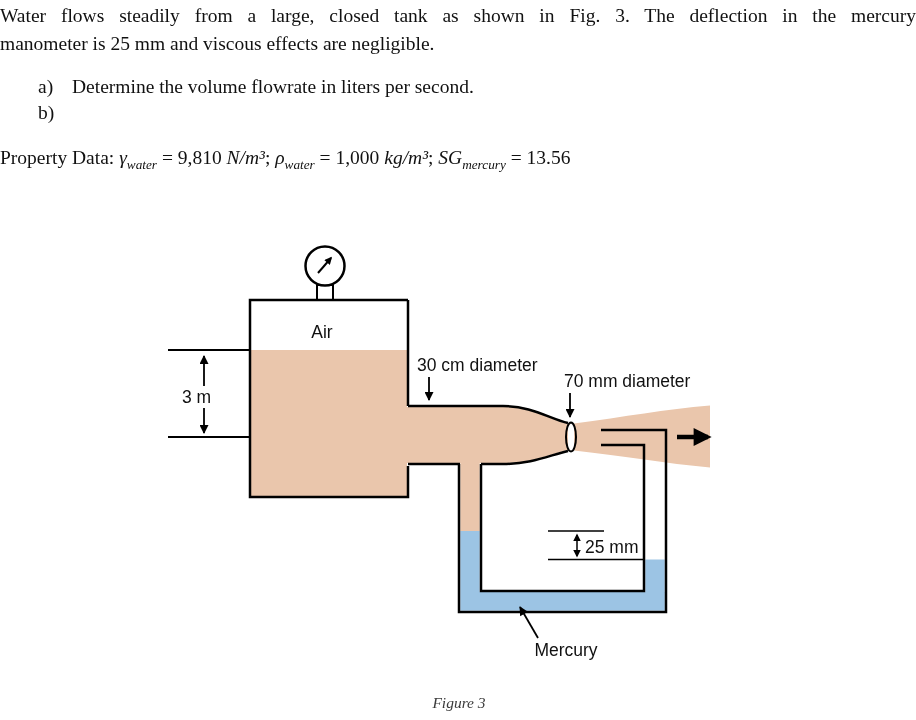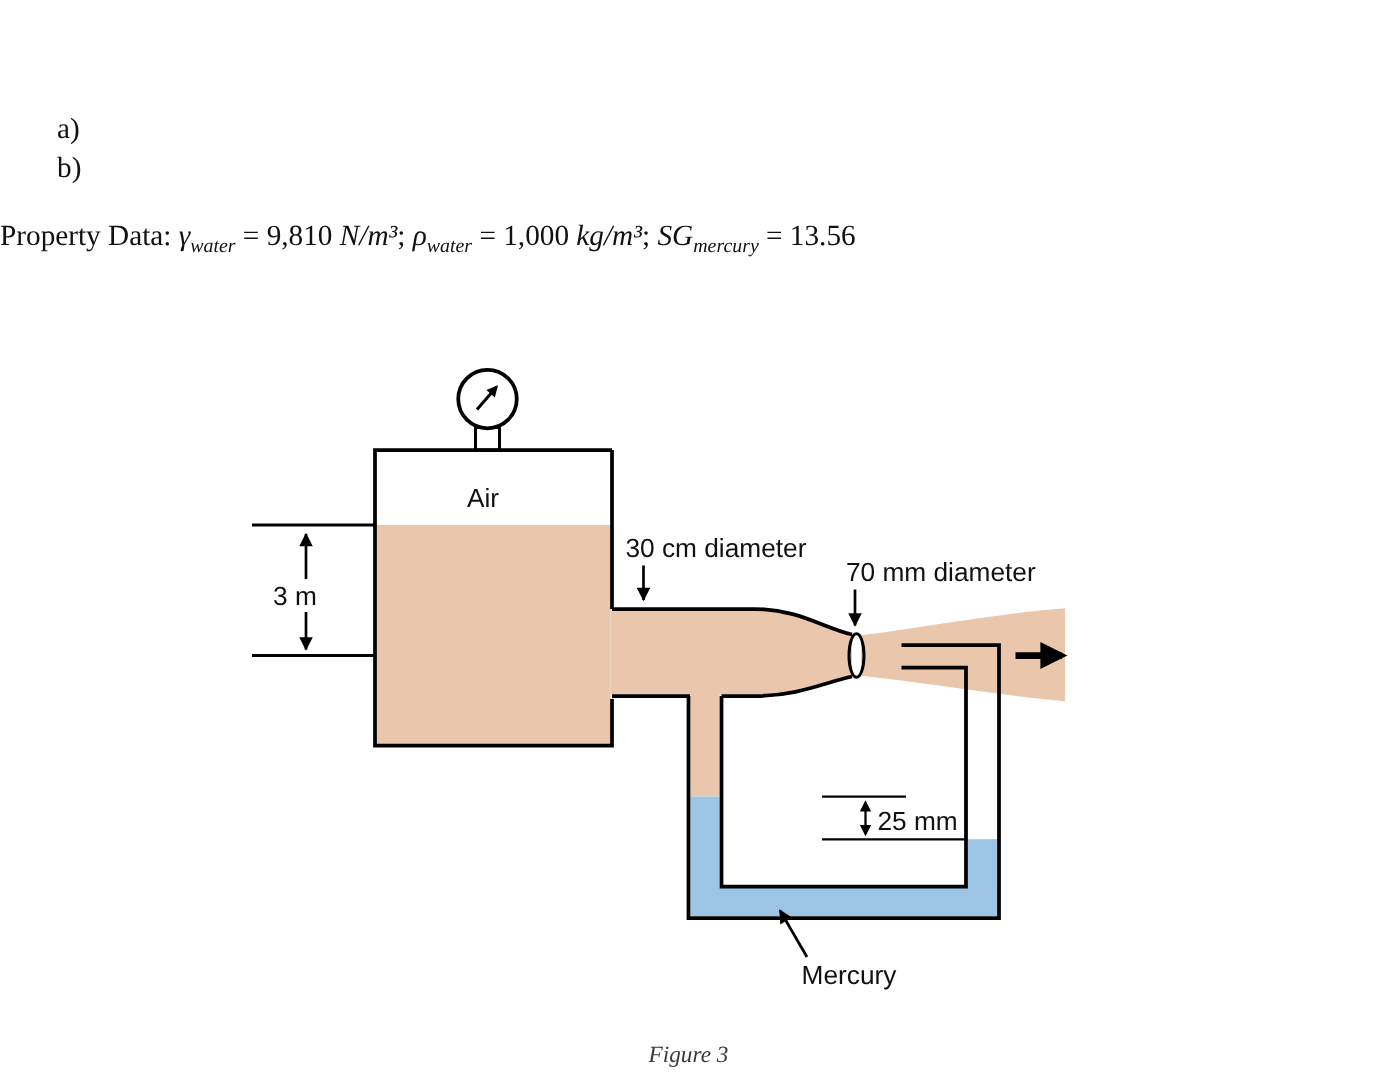--- a/index.html
+++ b/index.html
@@ -39,23 +39,26 @@
 
   .ln   { stroke: #000; fill: none; }
   .lbl  { font-family: "Liberation Sans", sans-serif; font-size: 17.5px; fill: #111; }
   .cap  { font-family: "Liberation Serif", serif; font-style: italic; font-size: 15.5px; fill: #3a3a3a; }
 </style>
 </head>
 <body>
 
 <div class="page">
 
+  <div class="tline t1">Water flows steadily from a large, closed tank as shown in Fig. 3. The deflection in the mercury</div>
+  <div class="tline t2">manometer is 25 mm and viscous effects are negligible.</div>
 
   <div class="item item-a">
     <span class="marker">a)</span>
+    <span>Determine the volume flowrate in liters per second.</span>
   </div>
   <div class="item item-b">
     <span class="marker">b)</span>
   </div>
 
   <div class="prop-line"><span>Property Data: </span><span><i>γ</i><sub><i>water</i></sub><span> = 9,810 </span><i>N/m³</i><span>; </span></span><span><i>ρ</i><sub><i>water</i></sub><span> = 1,000 </span><i>kg/m³</i><span>;  </span></span><span><i>SG</i><sub><i>mercury</i></sub><span> = 13.56</span></span></div>
 
   <svg class="fig" width="916" height="490" viewBox="0 230 916 490">
     <defs>
       <marker id="ah" markerUnits="userSpaceOnUse" markerWidth="10" markerHeight="9" viewBox="0 0 10 10" refX="9" refY="5" orient="auto-start-reverse">

